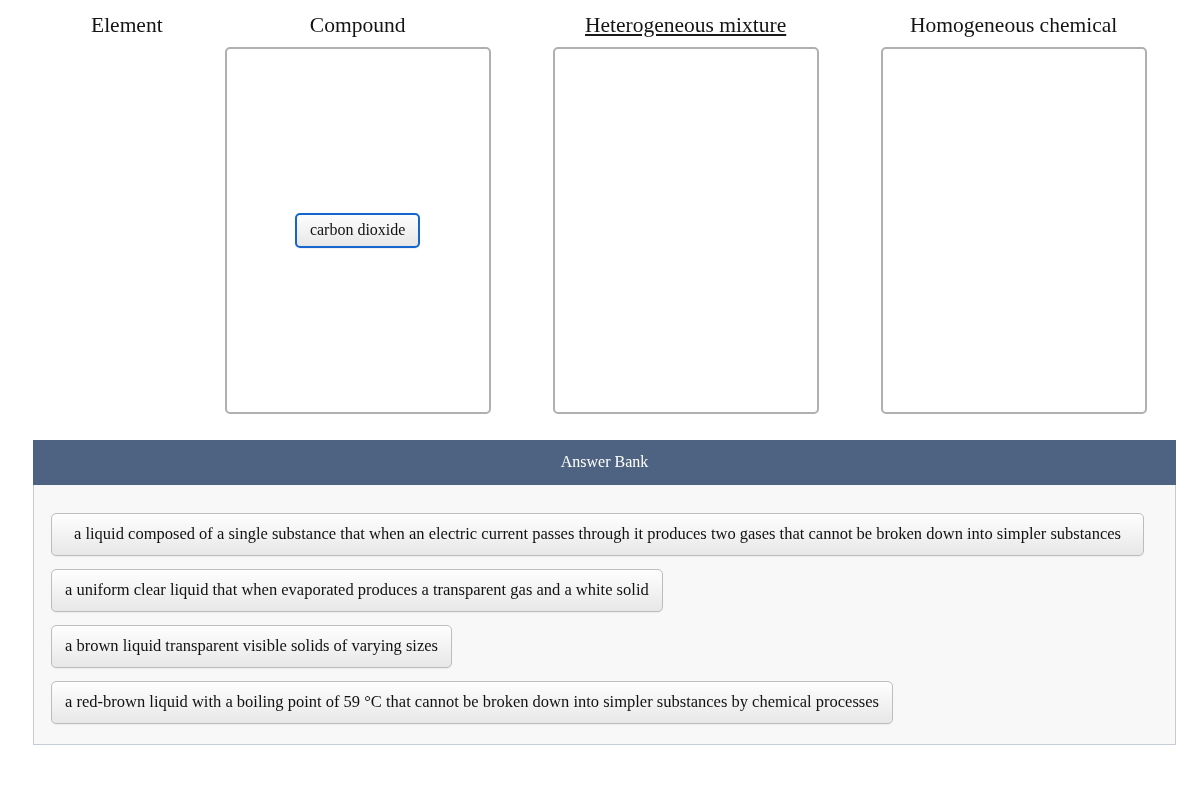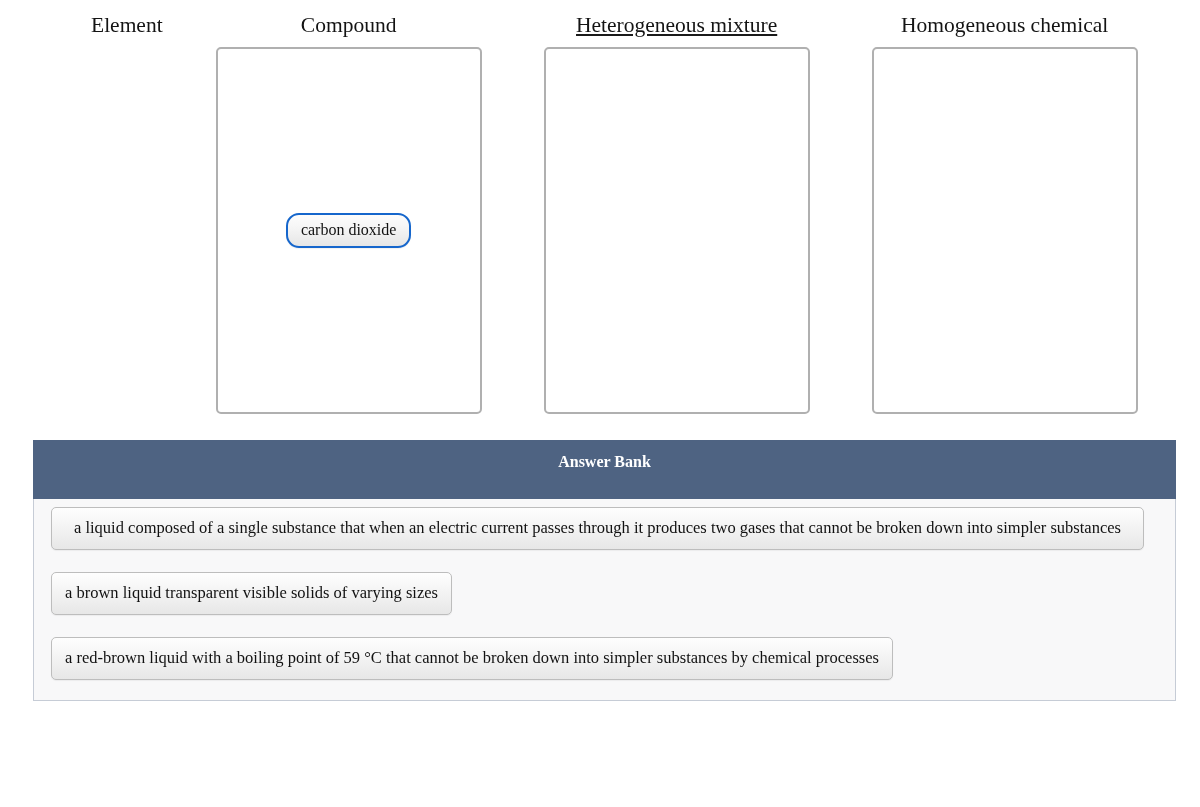--- a/index.html
+++ b/index.html
@@ -86,21 +86,21 @@
     border-radius: 5px;
     background: linear-gradient(to bottom, #fdfdfd 0%, #f4f4f4 45%, #e6e6e6 100%);
     box-shadow: 0 1px 1px rgba(0,0,0,0.06);
     cursor: move;
     user-select: none;
   }
 
   .token.focused {
     border: 2px solid #1566cc;
     padding: 5px 13px 6px 13px;
-    border-radius: 13px;
+    border-radius: 5px;
   }
 
   
   .answer-panel {
     position: absolute;
     left: 33px;
     top: 440px;
     width: 1143px;
     box-sizing: border-box;
     border: 1px solid #c6ccd6;
@@ -108,30 +108,29 @@
     background: #f8f8f9;
   }
 
   .answer-header {
     background: #4e6382;
     color: #ffffff;
     font-family: "Liberation Serif", "DejaVu Serif", serif;
     font-size: 16px;
     line-height: 20px;
     text-align: center;
-    padding: 12px 0 27px 0;
+    padding: 12px 0 13px 0;
     margin: 0 -1px;
-    font-weight: bold;
   }
 
   .answer-body {
-    padding: 8px 17px 20px 17px;
-    display: flex;
-    flex-direction: column;
-    gap: 22px;
+    padding: 28px 17px 20px 17px;
+    display: flex;
+    flex-direction: column;
+    gap: 13px;
   }
 
   .bank-token-row {
     display: flex;
   }
 
   .bank-token {
     box-sizing: border-box;
     font-family: "Liberation Serif", "DejaVu Serif", serif;
     font-size: 16.5px;
@@ -153,21 +152,21 @@
 <body>
 
 <div id="page">
 
   <div class="category-row">
 
     <div class="category-col" style="margin-left:46px;">
       <div class="category-title">Element</div>
     </div>
 
-    <div class="category-col" style="margin-left:8px;">
+    <div class="category-col" style="margin-left:17px;">
       <div class="category-title">Compound</div>
       <div class="dropzone" style="width:266px;">
         <div class="dropzone-inner">
           <span class="token focused">carbon dioxide</span>
         </div>
       </div>
     </div>
 
     <div class="category-col" style="margin-left:17px;text-decoration:underline;">
       <div class="category-title">Heterogeneous mixture</div>
@@ -186,20 +185,23 @@
   </div>
 
   <div class="answer-panel">
     <div class="answer-header">Answer Bank</div>
     <div class="answer-body">
 
       <div class="bank-token-row">
         <span class="bank-token full-width">a liquid composed of a single substance that when an electric current passes through it produces two gases that cannot be broken down into simpler substances</span>
       </div>
 
+      <div class="bank-token-row">
+        <span class="bank-token">a uniform clear liquid that when evaporated produces a transparent gas and a white solid</span>
+      </div>
 
       <div class="bank-token-row">
         <span class="bank-token">a brown liquid transparent visible solids of varying sizes</span>
       </div>
 
       <div class="bank-token-row">
         <span class="bank-token">a red-brown liquid with a boiling point of 59 °C that cannot be broken down into simpler substances by chemical processes</span>
       </div>
 
     </div>

